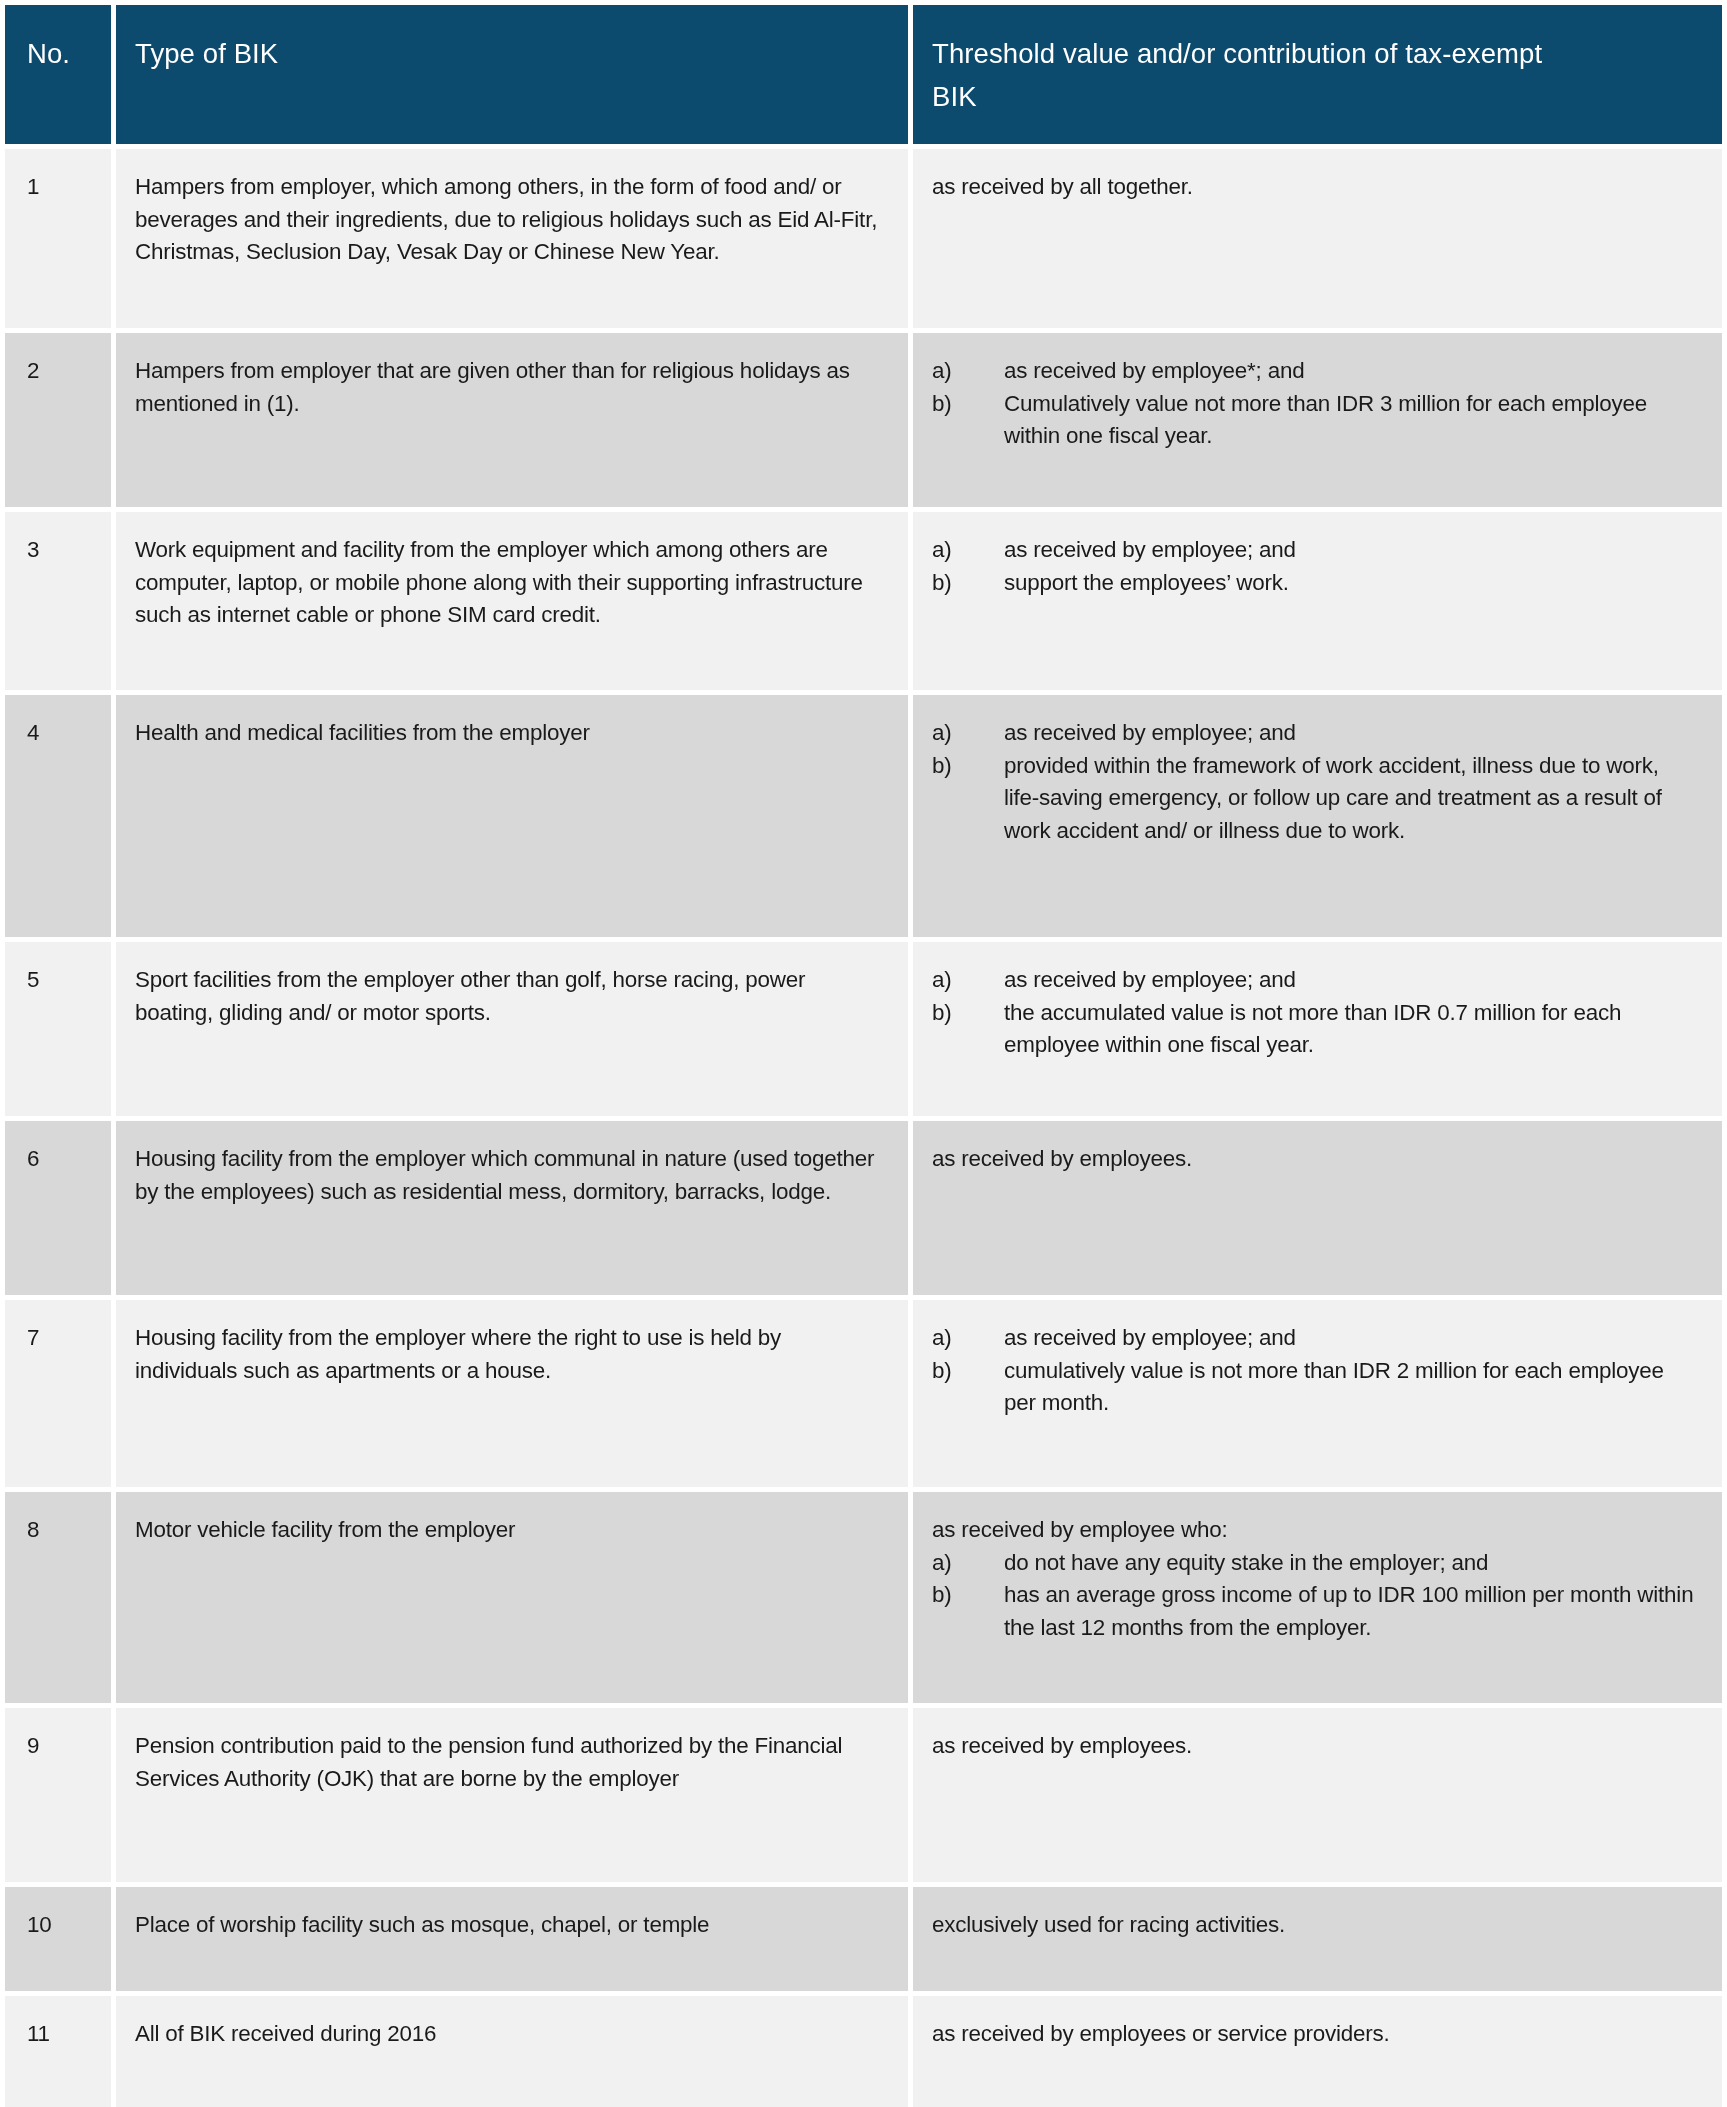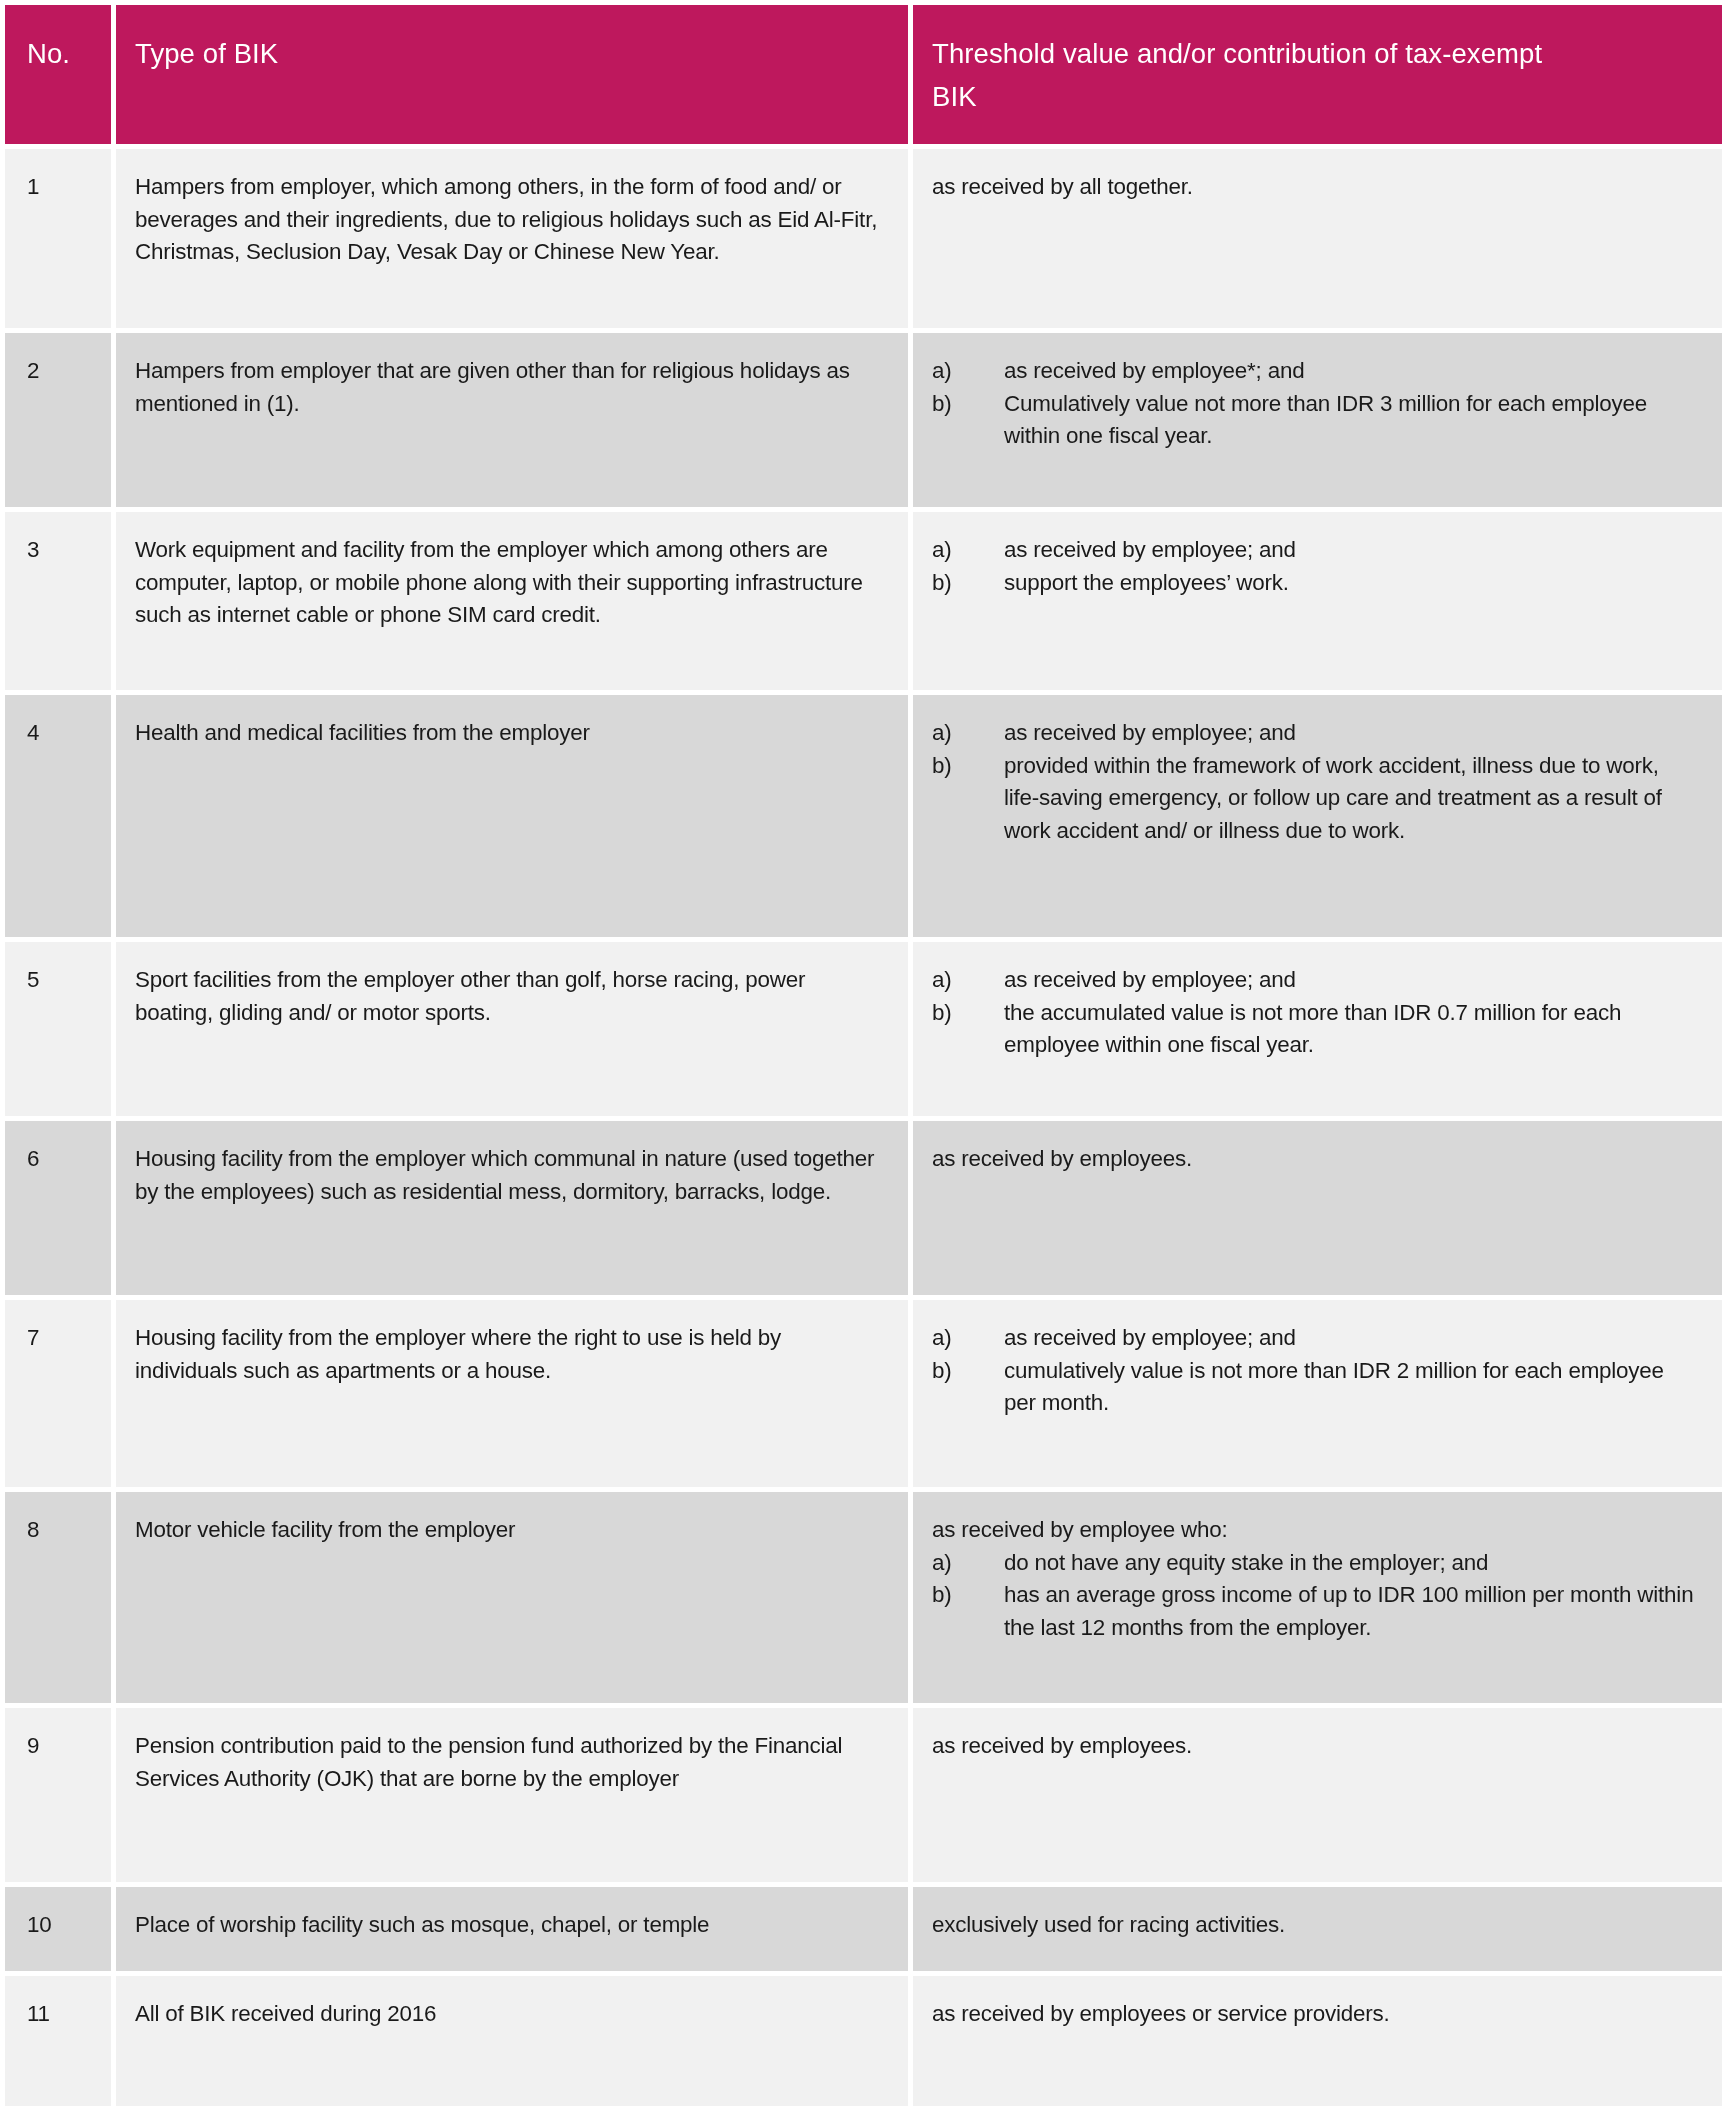--- a/index.html
+++ b/index.html
@@ -12,21 +12,21 @@
   table {
     border-collapse: separate;
     border-spacing: 5.1px;
     width: 1727px;
     table-layout: fixed;
   }
   col.c-no   { width: 106px; }
   col.c-type { width: 792px; }
   col.c-th   { width: 809px; }
   th {
-    background: #be185d;
+    background: #0c4a6e;
     color: #ffffff;
     font-weight: 400;
     font-size: 27.5px;
     line-height: 1.55;
     text-align: left;
     vertical-align: top;
     padding: 28px 25.6px 25.6px 19px;
     letter-spacing: 0.1px;
   }
   th.no-col { padding-left: 22px; }
@@ -46,21 +46,21 @@
   tr.hrow { height: 131px; }
   tr.rh1  { height: 179px; }
   tr.rh2  { height: 174px; }
   tr.rh3  { height: 178px; }
   tr.rh4  { height: 242px; }
   tr.rh5  { height: 174px; }
   tr.rh6  { height: 174px; }
   tr.rh7  { height: 187px; }
   tr.rh8  { height: 211px; }
   tr.rh9  { height: 174px; }
-  tr.rh10 { height: 84px; }
+  tr.rh10 { height: 104px; }
   tr.rh11 { height: 130px; }
   .bottom-line {
     width: 1727px;
     height: 5.1px;
     background: #2e6a4a;
   }
 </style>
 </head>
 <body>
 

